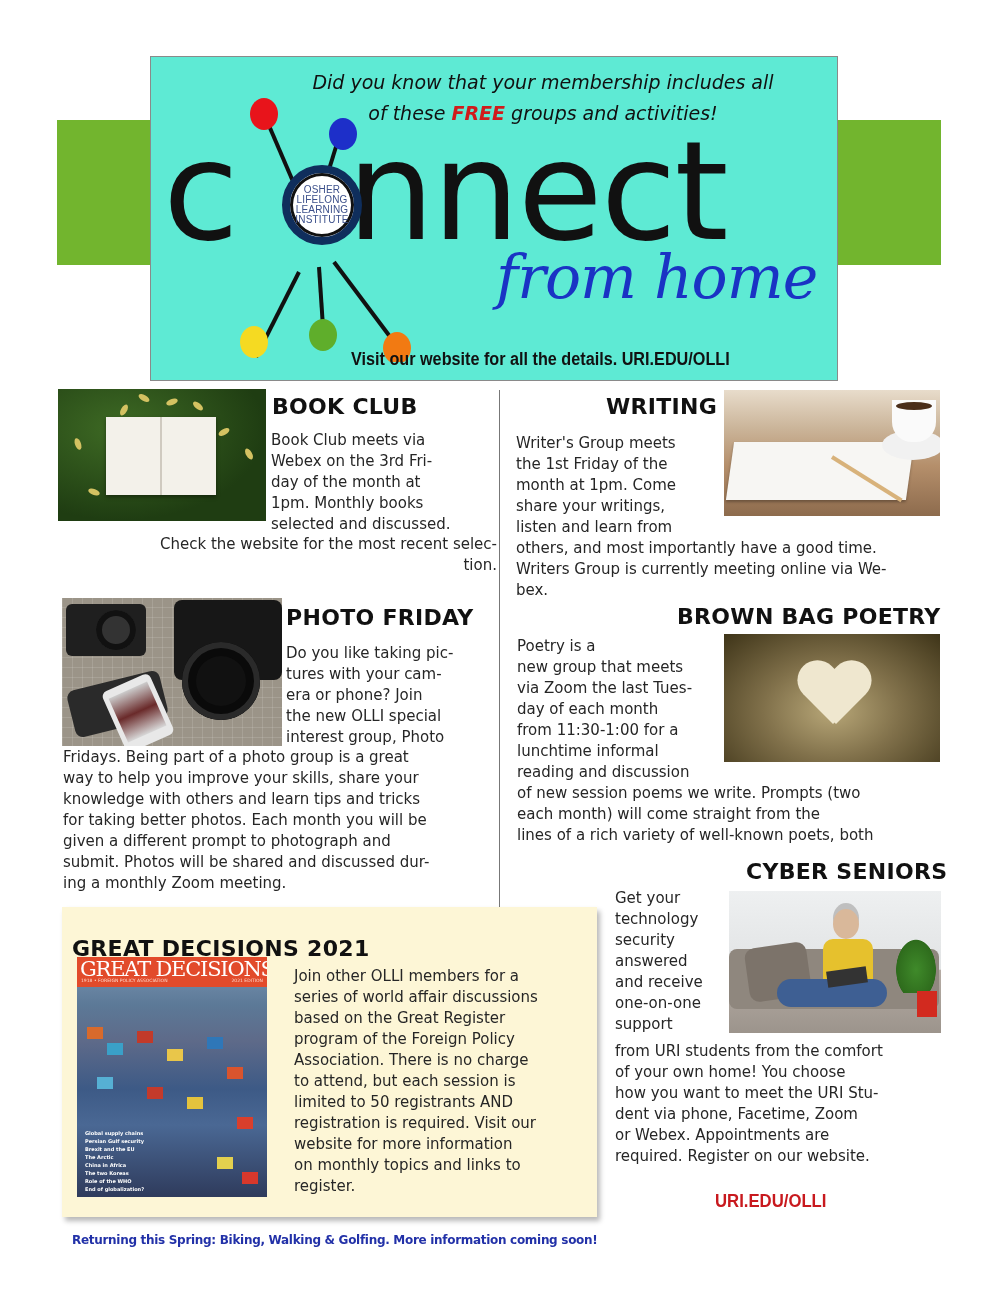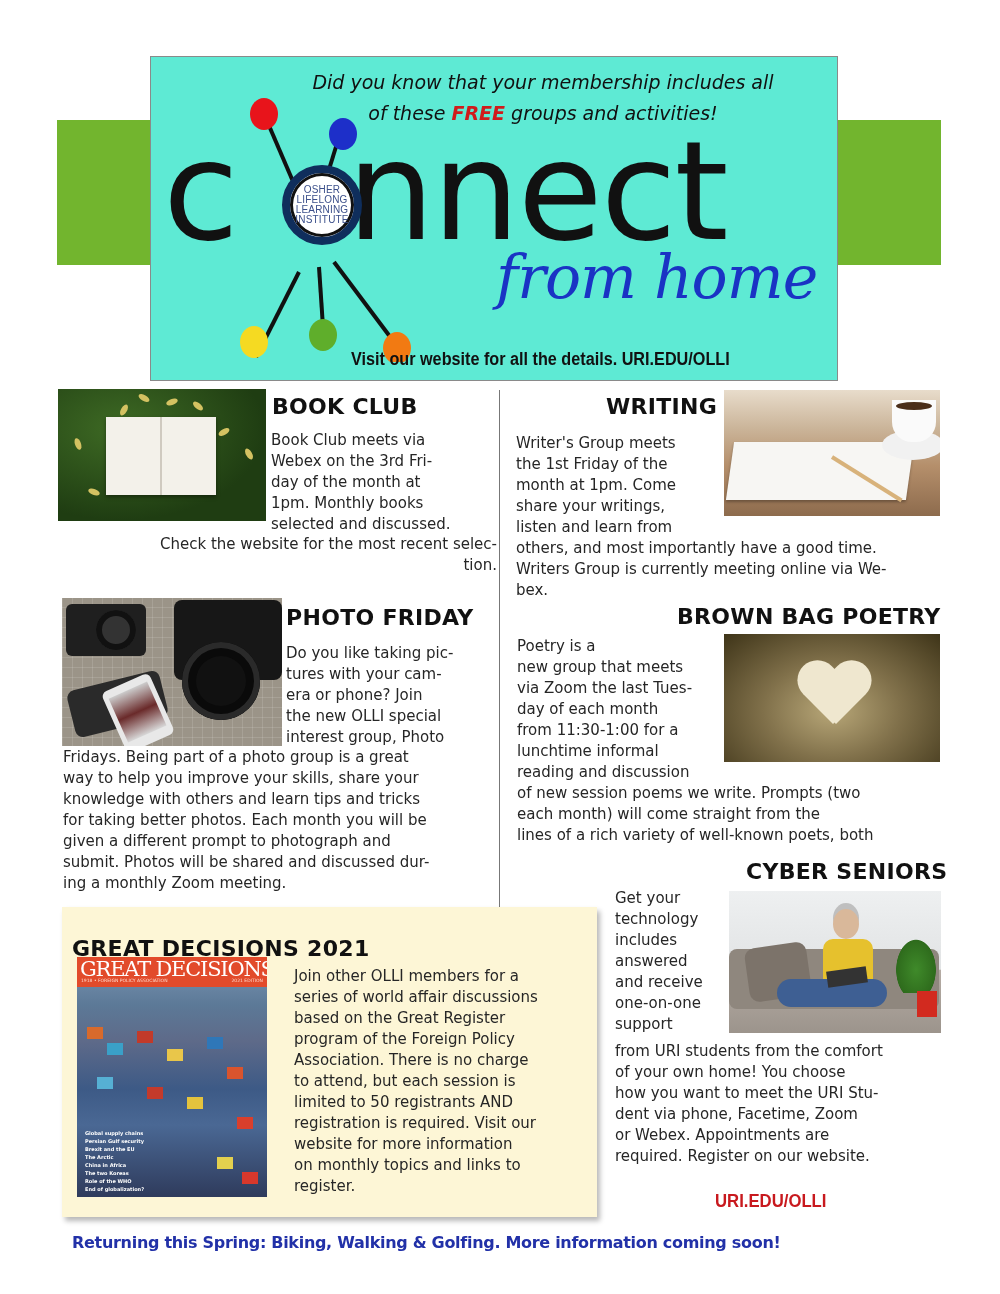--- a/index.html
+++ b/index.html
@@ -70,21 +70,21 @@
 
   
   .gd-box { position: absolute; left: 62px; top: 907px; width: 535px; height: 310px; background: #fdf6d6; box-shadow: 3px 4px 5px rgba(0,0,0,.28); }
   .gd-cover { position: absolute; left: 15px; top: 50px; width: 190px; height: 240px; background: linear-gradient(180deg, #7c97b5 0%, #5c7997 20%, #5e6a89 35%, #3d5a86 55%, #4a6894 70%, #2f3b5c 100%); overflow: hidden; }
   .gd-cover .band { position: absolute; left: 0; top: 0; width: 100%; height: 30px; background: #e24b2b; }
   .gd-cover .band .t { position: absolute; left: 3px; top: 0px; font-family: "DejaVu Serif", serif; font-size: 21px; color: #fff; letter-spacing: -1.2px; white-space: nowrap; }
   .gd-cover .sub { position: absolute; left: 4px; top: 21px; font-size: 4.5px; color: #ffd9cd; white-space: nowrap; width: 182px; display: flex; justify-content: space-between; }
   .cont { position: absolute; width: 16px; height: 12px; }
   .gd-cover .list { position: absolute; left: 8px; top: 172px; font-size: 5px; line-height: 8px; color: #fff; font-weight: bold; }
 
-  .footer { position: absolute; left: 72px; top: 1233px; font-family: "DejaVu Sans", sans-serif; font-weight: bold; font-size: 16px; color: #2231a8; letter-spacing: -0.3px; white-space: nowrap; }
+  .footer { position: absolute; left: 72px; top: 1233px; font-family: "DejaVu Sans", sans-serif; font-weight: bold; font-size: 12px; color: #2231a8; letter-spacing: -0.3px; white-space: nowrap; }
   .url-red { position: absolute; left: 715px; top: 1190px; font-family: "Liberation Sans", sans-serif; font-weight: bold; font-size: 19px; color: #c8191e; transform: scaleX(0.88); transform-origin: left; }
 </style>
 </head>
 <body>
 
 <div class="green-bar" style="left:57px;top:120px;width:94px;height:145px;"></div>
 <div class="green-bar" style="left:838px;top:120px;width:103px;height:145px;"></div>
 
 <div class="header-box">
   <div class="tagline">
@@ -217,21 +217,21 @@
   <div class="person-body"></div>
   <div class="person-head"></div>
   <div class="person-legs"></div>
   <div class="tablet"></div>
   <div class="plant"></div>
   <div class="pot"></div>
 </div>
 <div class="body-text" style="left:615px;top:888px;width:112px;">
   <div>Get your</div>
   <div>technology</div>
-  <div>includes</div>
+  <div>security</div>
   <div>answered</div>
   <div>and receive</div>
   <div>one-on-one</div>
   <div>support</div>
 </div>
 <div class="body-text" style="left:615px;top:1041px;width:330px;">
   <div>from URI students from the comfort</div>
   <div>of your own home!  You choose</div>
   <div>how you want to meet the URI Stu-</div>
   <div>dent via phone, Facetime, Zoom</div>

